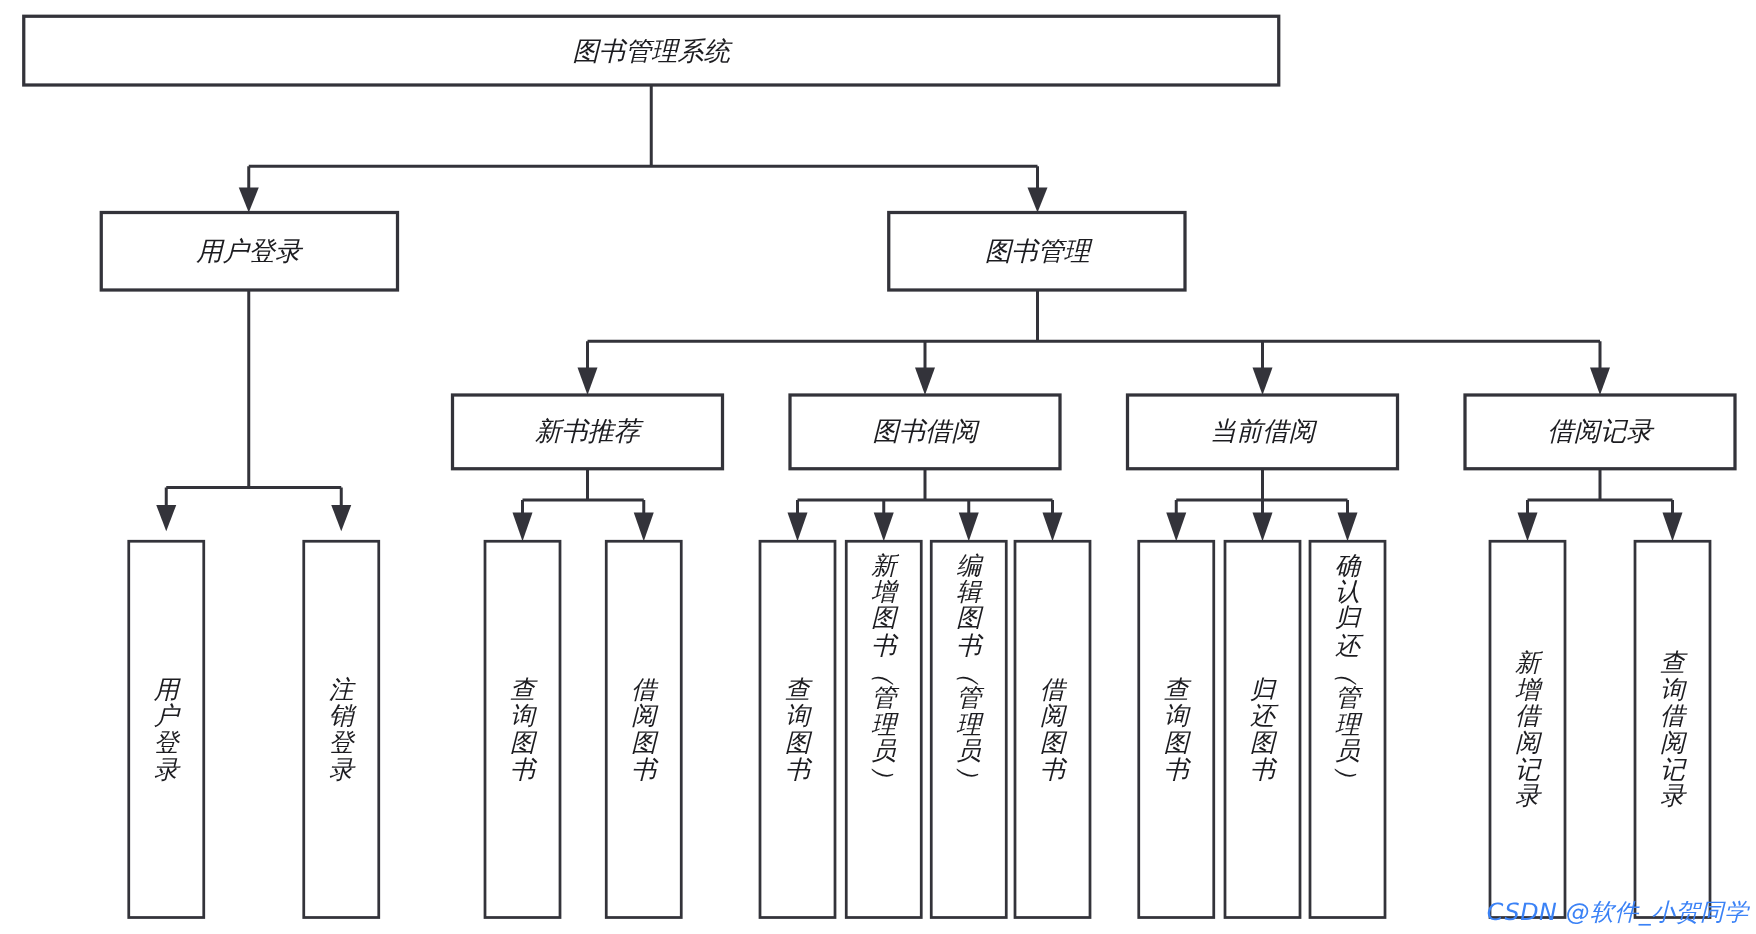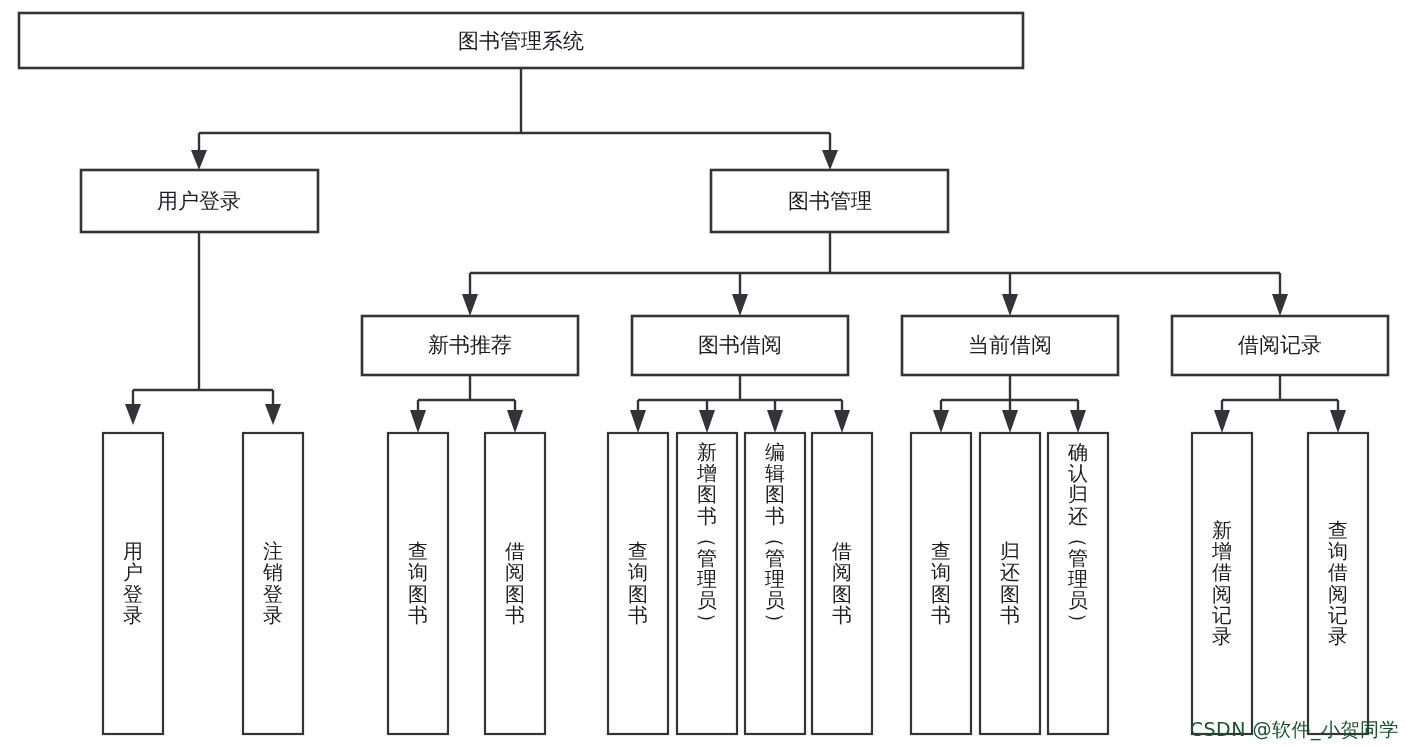--- a/index.html
+++ b/index.html
@@ -11,20 +11,21 @@
     width: 1405px;
     height: 747px;
     font-family: "DejaVu Sans", "Liberation Sans", sans-serif;
     overflow: hidden;
   }
   #diagram-root {
     position: relative;
     width: 1405px;
     height: 747px;
     background: #ffffff;
+    font-style: italic;
   }
   svg#flow {
     position: absolute;
     top: 0;
     left: 0;
     width: 1405px;
     height: 747px;
     display: block;
   }
   .node-rect {
@@ -68,21 +69,21 @@
     justify-content: flex-start;
     pointer-events: none;
   }
   .vlabel.center { justify-content: center; }
   .watermark {
     position: absolute;
     right: 6px;
     bottom: 4px;
     font-family: "DejaVu Sans", "Liberation Sans", sans-serif;
     font-size: 19px;
-    color: #14532d;
+    color: #3b82f6;
     white-space: nowrap;
     letter-spacing: 0.5px;
     padding-left: 48px;
   }
 </style>
 </head>
 <body>
 
 <div id="diagram-root">
 

